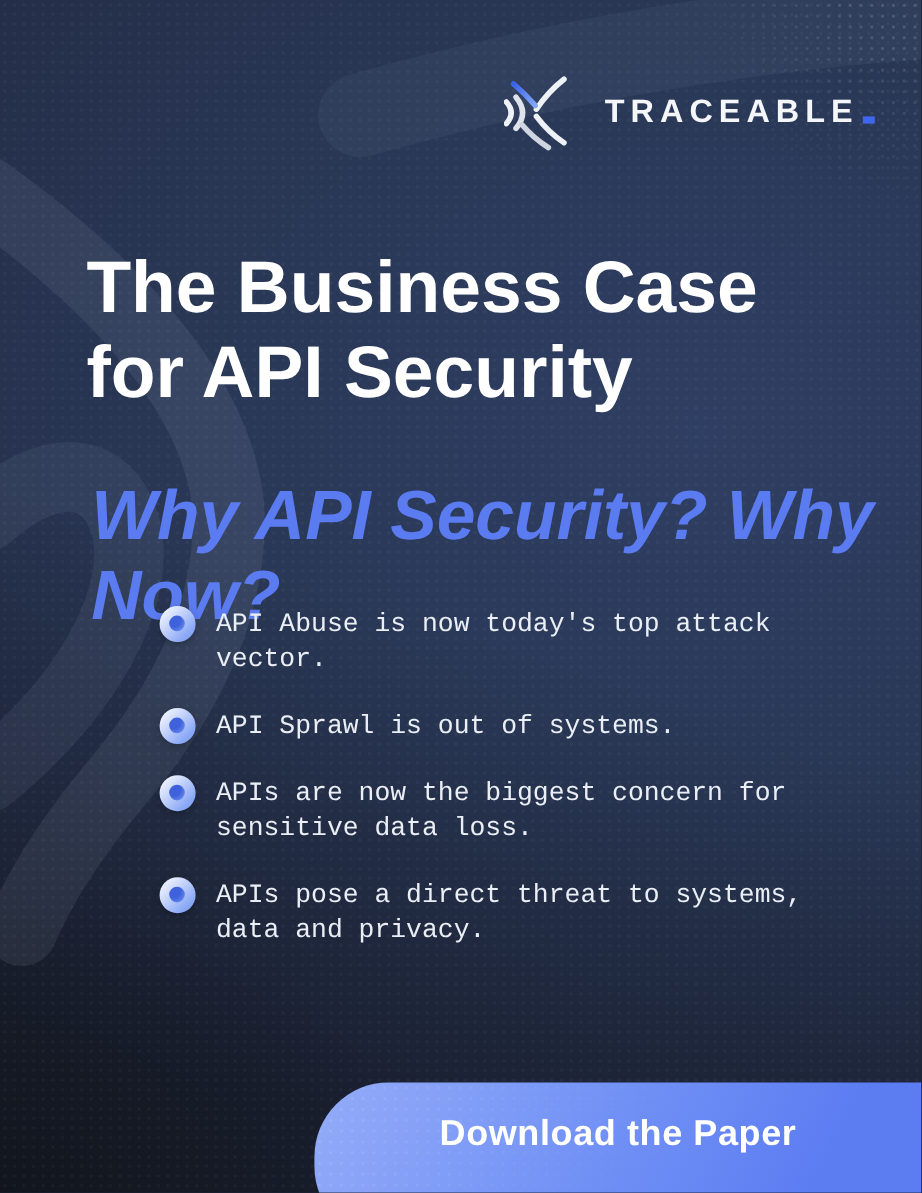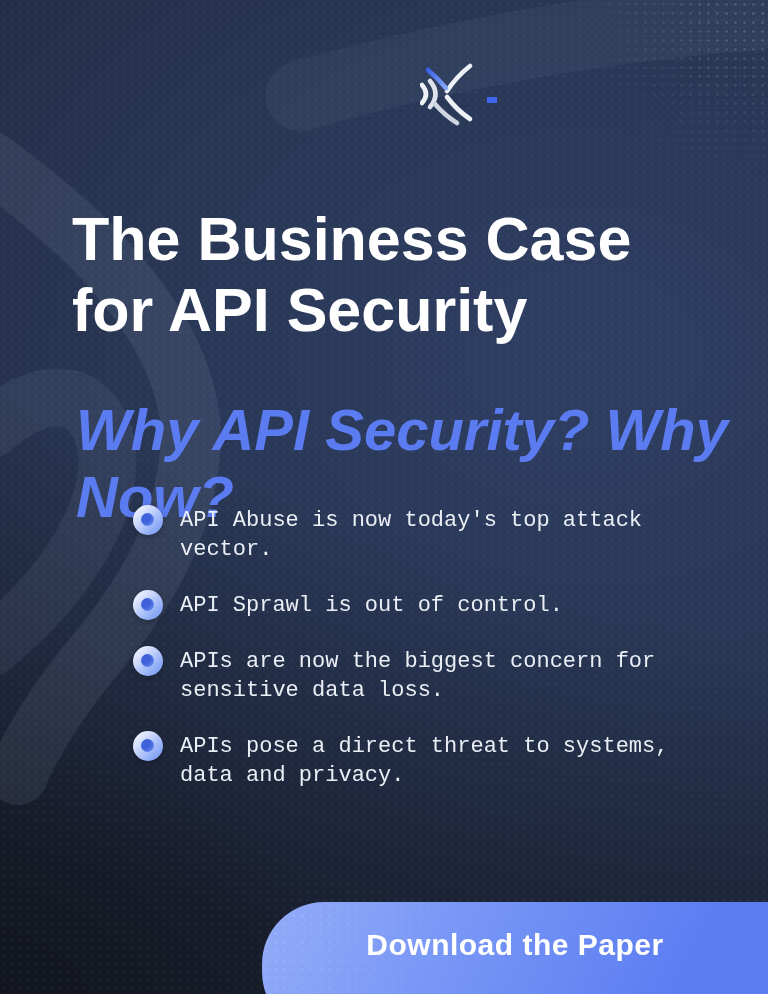--- a/index.html
+++ b/index.html
@@ -98,35 +98,36 @@
       </defs>
       <g fill="none" stroke-linecap="round" stroke-width="4.6">
         <path d="M 27,33 C 33,24 41,15 50,8" stroke="#eef1f6"></path>
         <path d="M 8,12 C 14,17 21,24 26,30" stroke="url(#lgBlue)"></path>
         <path d="M 10,23 Q 21,36 10,49" stroke="#dfe4ec"></path>
         <path d="M 2,27 Q 10,36 2,45" stroke="#eef1f6"></path>
         <path d="M 27,39 C 33,47 41,55 50,61" stroke="#eef1f6"></path>
         <path d="M 15,46 C 21,53 29,60 37,65" stroke="#cfd6e2"></path>
       </g>
     </svg>
+    <span class="logo-text">TRACEABLE</span>
     <span class="logo-cursor"></span>
   </header>
 
   <h1 class="title"><span>The Business Case</span><br><span>for API Security</span></h1>
 
   <h2 class="subtitle">Why API Security? Why Now?</h2>
 
   <ul class="bullets">
     <li class="bullet-row">
       <span class="bullet-icon"></span>
       <span class="bullet-text">API Abuse is now today's top attack vector.</span>
     </li>
     <li class="bullet-row">
       <span class="bullet-icon"></span>
-      <span class="bullet-text">API Sprawl is out of control.</span>
+      <span class="bullet-text">API Sprawl is out of systems.</span>
     </li>
     <li class="bullet-row">
       <span class="bullet-icon"></span>
       <span class="bullet-text">APIs are now the biggest concern for sensitive data loss.</span>
     </li>
     <li class="bullet-row">
       <span class="bullet-icon"></span>
       <span class="bullet-text">APIs pose a direct threat to systems, data and privacy.</span>
     </li>
   </ul>

